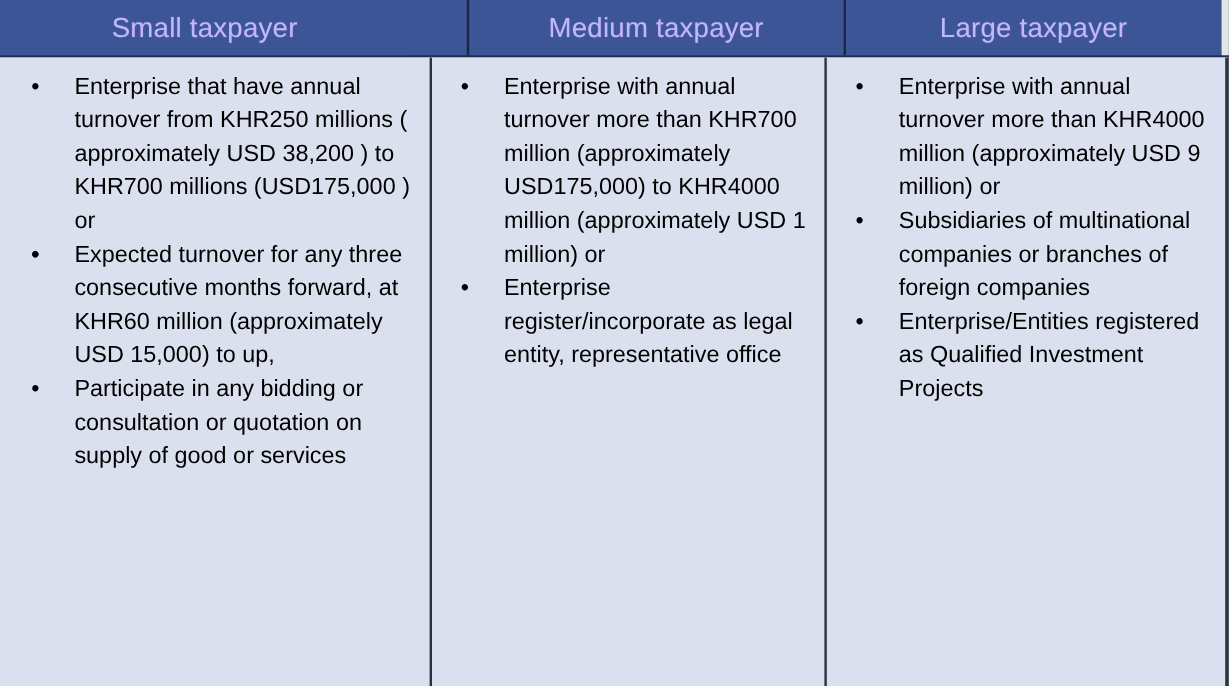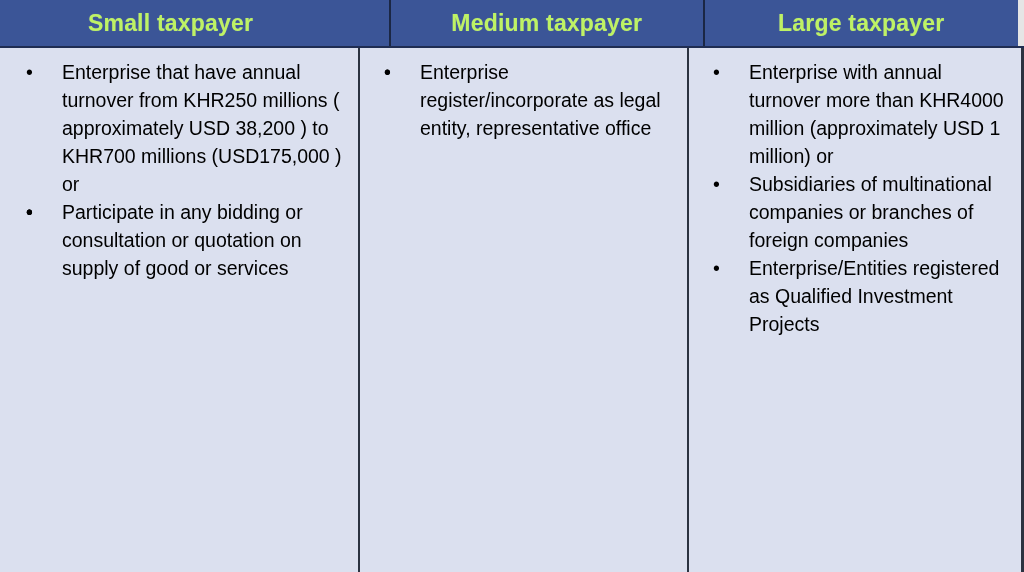--- a/index.html
+++ b/index.html
@@ -32,23 +32,23 @@
     height: 48px;
     flex: 0 0 48px;
     background: #3b5597;
     border-bottom: 2px solid #1f2d52;
     box-sizing: border-box;
   }
   .header-cell {
     display: flex;
     align-items: center;
     justify-content: center;
-    color: #bef264;
+    color: #c4b5fd;
     font-size: 23px;
-    font-weight: bold;
+    font-weight: normal;
     letter-spacing: 0.2px;
     box-sizing: border-box;
     background: #3b5597;
     text-shadow: 0 0 1px rgba(255,255,255,0.25);
   }
   .header-cell.col1 { width: 358px; }
   .header-cell.col2 { width: 329px; border-left: 2px solid #1b2744; margin-left: 48px; }
   .header-cell.col3 { width: 337px; border-left: 2px solid #1b2744; border-right: 6px solid #e5e5e5; }
 
   
@@ -116,45 +116,47 @@
       <ul class="bullets">
         <li>
           <span class="bullet-dot">•</span>
           <span>Enterprise that have annual turnover from KHR250 millions ( approximately USD 38,200 ) to KHR700 millions (USD175,000 ) or</span>
         </li>
         <li>
           <span class="bullet-dot">•</span>
         </li>
         <li>
           <span class="bullet-dot">•</span>
+          <span>Expected turnover for any three consecutive months forward, at KHR60 million (approximately USD 15,000) to up,</span>
         </li>
         <li>
           <span class="bullet-dot">•</span>
           <span>Participate in any bidding or consultation or quotation on supply of good or services</span>
         </li>
       </ul>
     </div>
 
     <div class="body-cell col2">
       <ul class="bullets">
         <li>
           <span class="bullet-dot">•</span>
+          <span>Enterprise with annual turnover more than KHR700 million (approximately USD175,000) to KHR4000 million (approximately USD 1 million) or</span>
         </li>
         <li>
           <span class="bullet-dot">•</span>
           <span>Enterprise register/incorporate as legal entity, representative office</span>
         </li>
       </ul>
     </div>
 
     <div class="body-cell col3">
       <ul class="bullets">
         <li>
           <span class="bullet-dot">•</span>
-          <span>Enterprise with annual turnover more than KHR4000 million (approximately USD 1 million) or</span>
+          <span>Enterprise with annual turnover more than KHR4000 million (approximately USD 9 million) or</span>
         </li>
         <li>
           <span class="bullet-dot">•</span>
           <span>Subsidiaries of multinational companies or branches of foreign companies</span>
         </li>
         <li>
           <span class="bullet-dot">•</span>
           <span>Enterprise/Entities registered as Qualified Investment Projects</span>
         </li>
       </ul>

